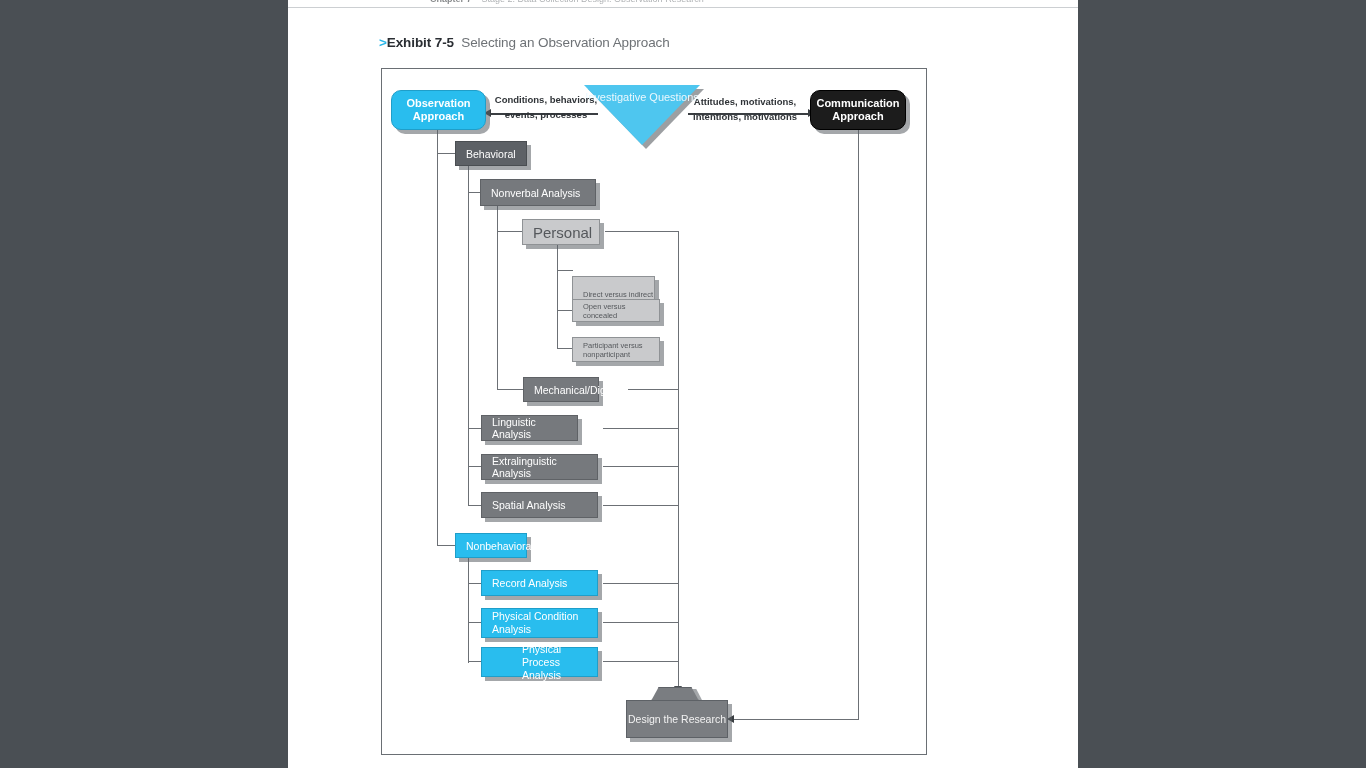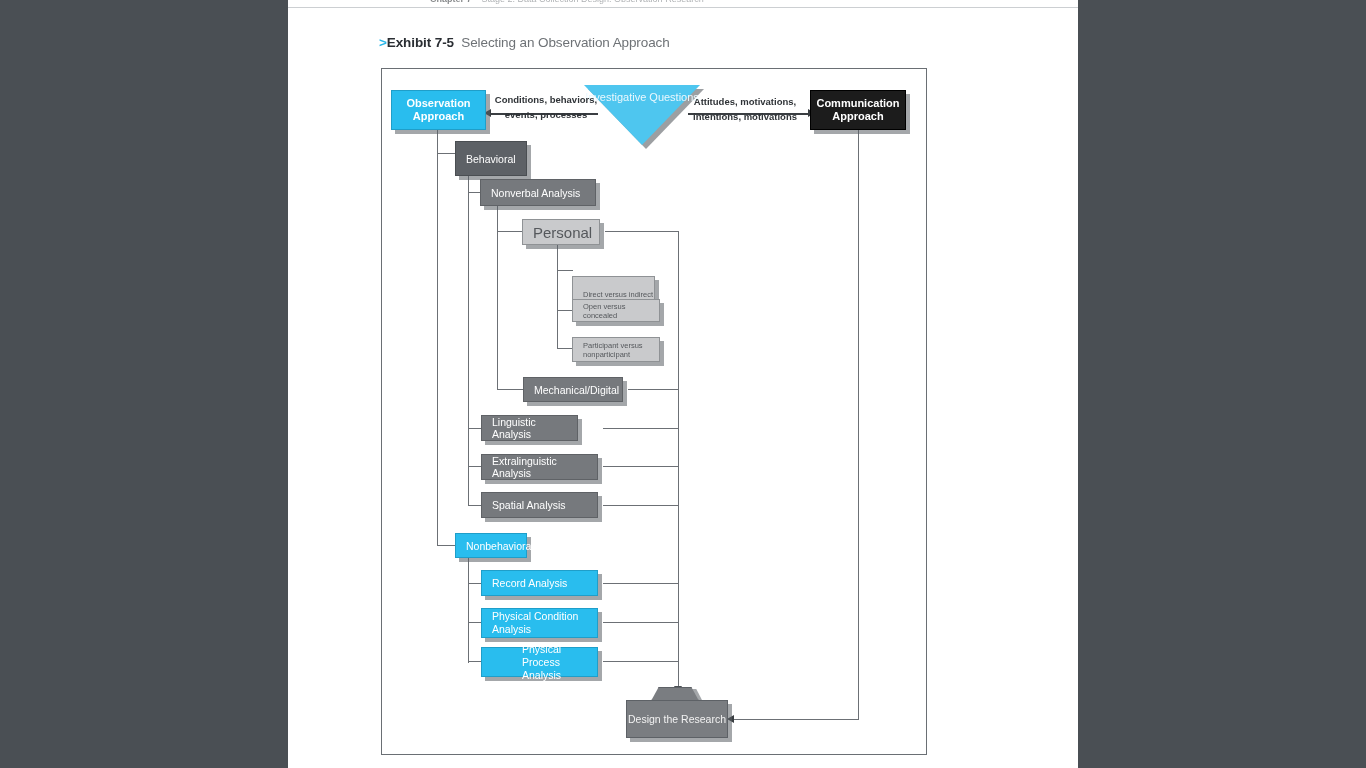--- a/index.html
+++ b/index.html
@@ -61,21 +61,21 @@
     color:#ffffff;
   }
   .node .txt{display:block;width:100%;}
 
   .n-blue{background:#29bdee;border-color:#1f9ec9;}
   .n-black{background:#1c1c1c;border-color:#000;}
   .n-dark{background:#5d6166;border-color:#4a4e52;}
   .n-mid{background:#76797d;border-color:#5f6266;}
   .n-light{background:#c9cacc;border-color:#8f9295;color:#55585c;}
 
-  .center{justify-content:center;text-align:center;}
+  .center{justify-content:center;text-align:center;border-radius:10px;}
   .pad{padding-left:10px;}
   .b{font-weight:bold;}
 
   
   .tri-wrap{position:absolute;}
   .tri-shadow{
     position:absolute;left:4px;top:4px;width:0;height:0;
     border-left:58px solid transparent;border-right:58px solid transparent;
     border-top:60px solid rgba(90,95,100,.6);
   }
@@ -201,21 +201,21 @@
   <div class="elabel" style="left:494px;top:92px;width:104px;">
     <span>Conditions, behaviors,</span><br>
     <span>events, processes</span>
   </div>
 
   <div class="elabel" style="left:688px;top:94px;width:114px;">
     <span>Attitudes, motivations,</span><br>
     <span>intentions, motivations</span>
   </div>
 
-  <div class="node n-dark pad" style="left:455px;top:141px;width:72px;height:35px;font-size:10.5px;">
+  <div class="node n-dark pad" style="left:455px;top:141px;width:72px;height:25px;font-size:10.5px;">
     <span class="txt">Behavioral</span>
   </div>
 
   <div class="node n-mid pad" style="left:480px;top:179px;width:116px;height:27px;font-size:10.5px;">
     <span class="txt">Nonverbal Analysis</span>
   </div>
 
   <div class="node n-light pad" style="left:522px;top:219px;width:78px;height:26px;font-size:15px;">
     <span class="txt">Personal</span>
   </div>
@@ -225,21 +225,21 @@
   </div>
 
   <div class="node n-light pad" style="left:572px;top:299px;width:88px;height:23px;font-size:7.5px;">
     <span class="txt">Open versus concealed</span>
   </div>
 
   <div class="node n-light pad" style="left:572px;top:337px;width:88px;height:25px;font-size:7.5px;line-height:9px;">
     <span class="txt">Participant versus nonparticipant</span>
   </div>
 
-  <div class="node n-mid pad" style="left:523px;top:377px;width:100px;height:25px;font-size:10.5px;">
+  <div class="node n-mid pad" style="left:523px;top:377px;width:76px;height:25px;font-size:10.5px;">
     <span class="txt">Mechanical/Digital</span>
   </div>
 
   <div class="node n-mid pad" style="left:481px;top:415px;width:97px;height:26px;font-size:10.5px;">
     <span class="txt">Linguistic Analysis</span>
   </div>
 
   <div class="node n-mid pad" style="left:481px;top:454px;width:117px;height:26px;font-size:10.5px;">
     <span class="txt">Extralinguistic Analysis</span>
   </div>

